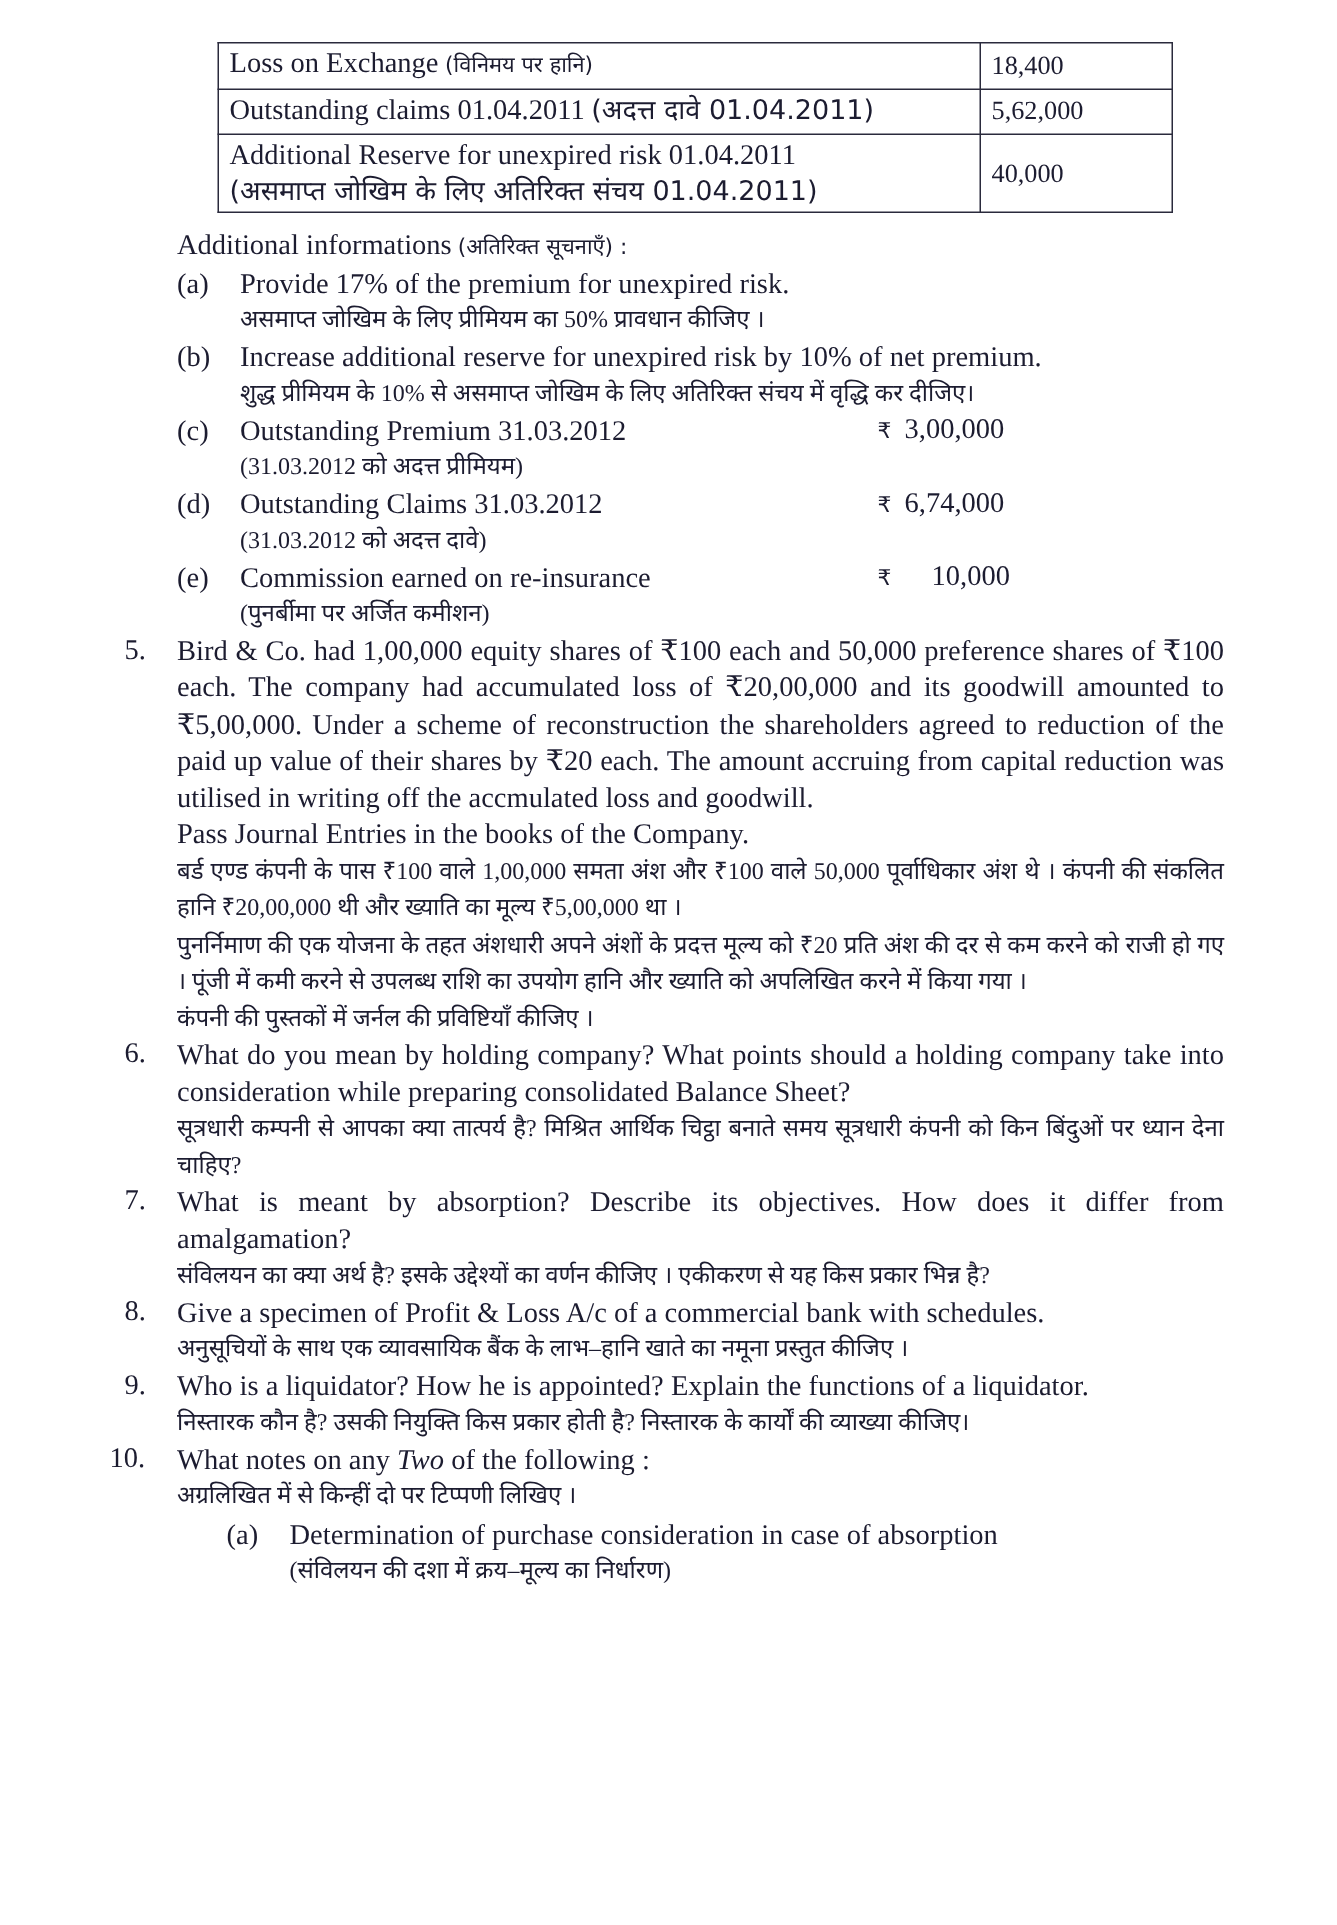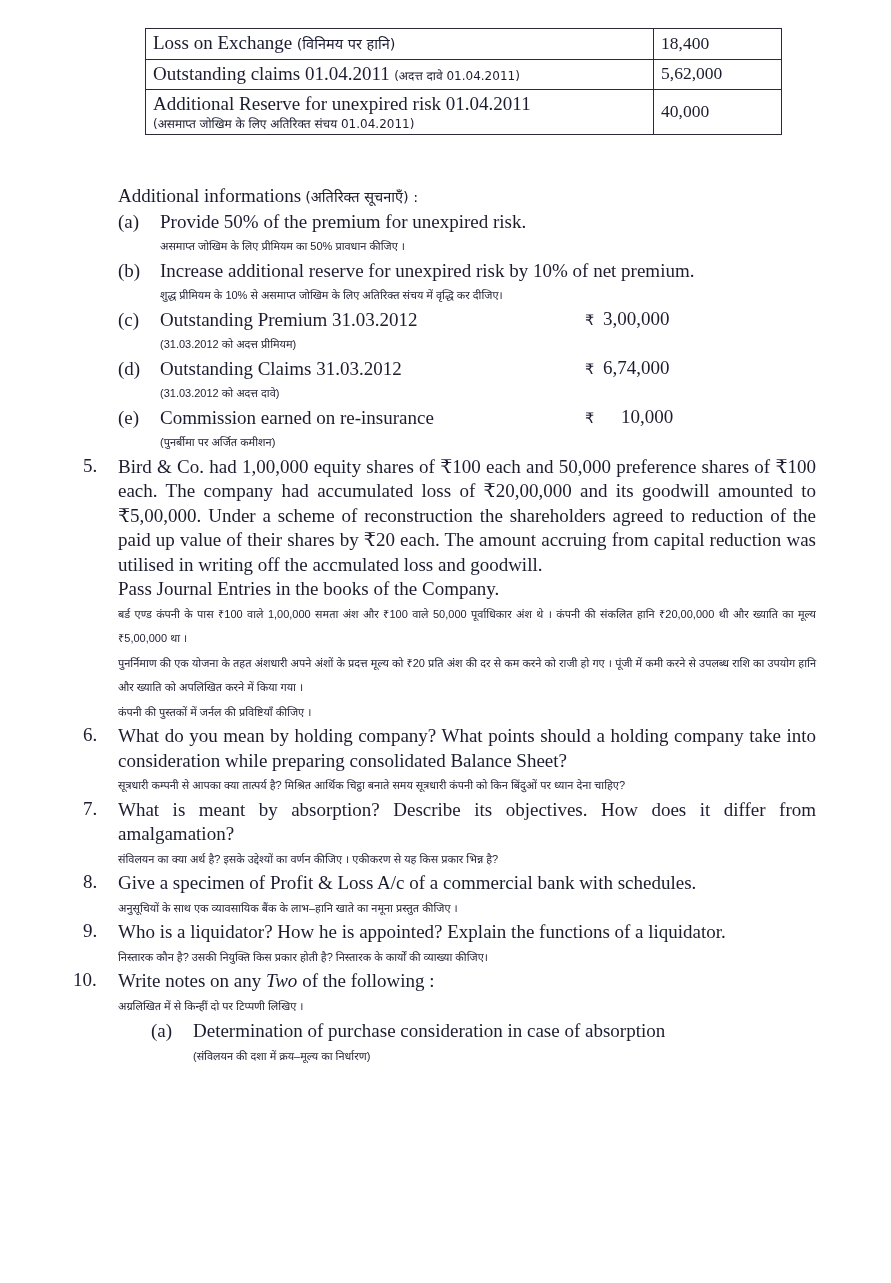--- a/index.html
+++ b/index.html
@@ -43,45 +43,44 @@
     font-size: 17.5px;
     line-height: 1.22;
   }
   table.data-tbl td.label { width: 493px; }
   table.data-tbl td.amt {
     width: 111px;
     padding-right: 9px;
     white-space: nowrap;
   }
   .hi { font-family: "DejaVu Sans", "Liberation Sans", sans-serif; font-size: 14.5px; }
-  .hi-sm { font-family: "DejaVu Sans", "Liberation Sans", sans-serif; font-size: 12px; }
+  .hi-sm { font-family: "DejaVu Sans", "Liberation Sans", sans-serif; font-size: 18px; }
 
   
   .content {
     position: absolute;
     left: 0;
     top: 152px;
     width: 891px;
   }
 
   .en {
     font-family: "Liberation Serif", "DejaVu Serif", serif;
     font-size: 19px;
     line-height: 24.5px;
   }
   .hn {
-    font-family: Liberation Sans, sans-serif;
-    font-size: 11px;
+    font-family: Liberation Serif, serif;
+    font-size: 16px;
     line-height: 24.5px;
   }
 
   .lead {
     margin-left: 118px;
     margin-bottom: 1px;
-    margin-top: 32px;
   }
 
   
   .sub {
     position: relative;
     margin-left: 118px;
     padding-left: 42px;
   }
   .sub > .mark {
     position: absolute;
@@ -173,21 +172,21 @@
 
   <div class="content">
 
     <div class="lead">
       <span class="en">Additional informations</span>
       <span class="hi">(अतिरिक्त सूचनाएँ) :</span>
     </div>
 
     <div class="sub">
       <span class="mark en">(a)</span>
-      <div class="en">Provide 50% of the premium for unexpired risk.</div>
+      <div class="en">Provide 17% of the premium for unexpired risk.</div>
       <div class="hn">असमाप्त जोखिम के लिए प्रीमियम का 50% प्रावधान कीजिए ।</div>
     </div>
 
     <div class="sub">
       <span class="mark en">(b)</span>
       <div class="en just">Increase additional reserve for unexpired risk by 10% of net premium.</div>
       <div class="hn">शुद्ध प्रीमियम के 10% से असमाप्त जोखिम के लिए अतिरिक्त संचय में वृद्धि कर दीजिए।</div>
     </div>
 
     <div class="sub">
@@ -245,21 +244,21 @@
     </div>
 
     <div class="q">
       <span class="qnum">9.</span>
       <p class="en just">Who is a liquidator? How he is appointed? Explain the functions of a liquidator.</p>
       <p class="hn just">निस्तारक कौन है? उसकी नियुक्ति किस प्रकार होती है? निस्तारक के कार्यों की व्याख्या कीजिए।</p>
     </div>
 
     <div class="q wide">
       <span class="qnum">10.</span>
-      <p class="en"><span>Write notes on any </span><em class="ital">Two</em><span> of the following :</span></p>
+      <p class="en"><span>What notes on any </span><em class="ital">Two</em><span> of the following :</span></p>
       <p class="hn">अग्रलिखित में से किन्हीं दो पर टिप्पणी लिखिए ।</p>
       <div class="sub2">
         <span class="mark en">(a)</span>
         <div class="en">Determination of purchase consideration in case of absorption</div>
         <div class="hn">(संविलयन की दशा में क्रय–मूल्य का निर्धारण)</div>
       </div>
     </div>
 
   </div>
 </div>

